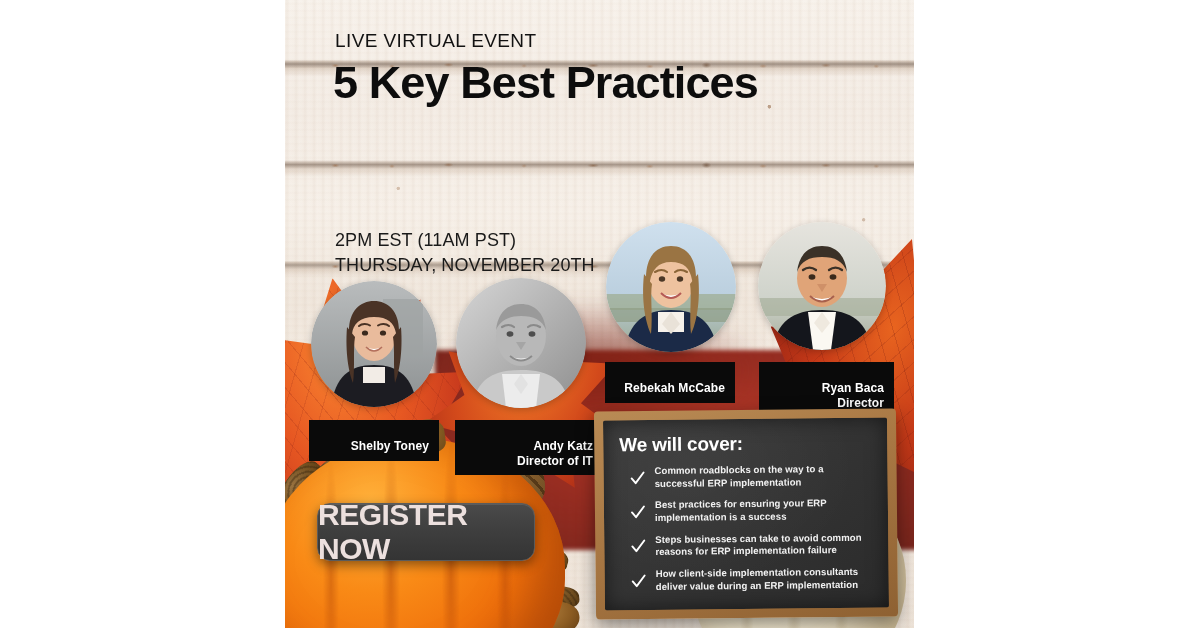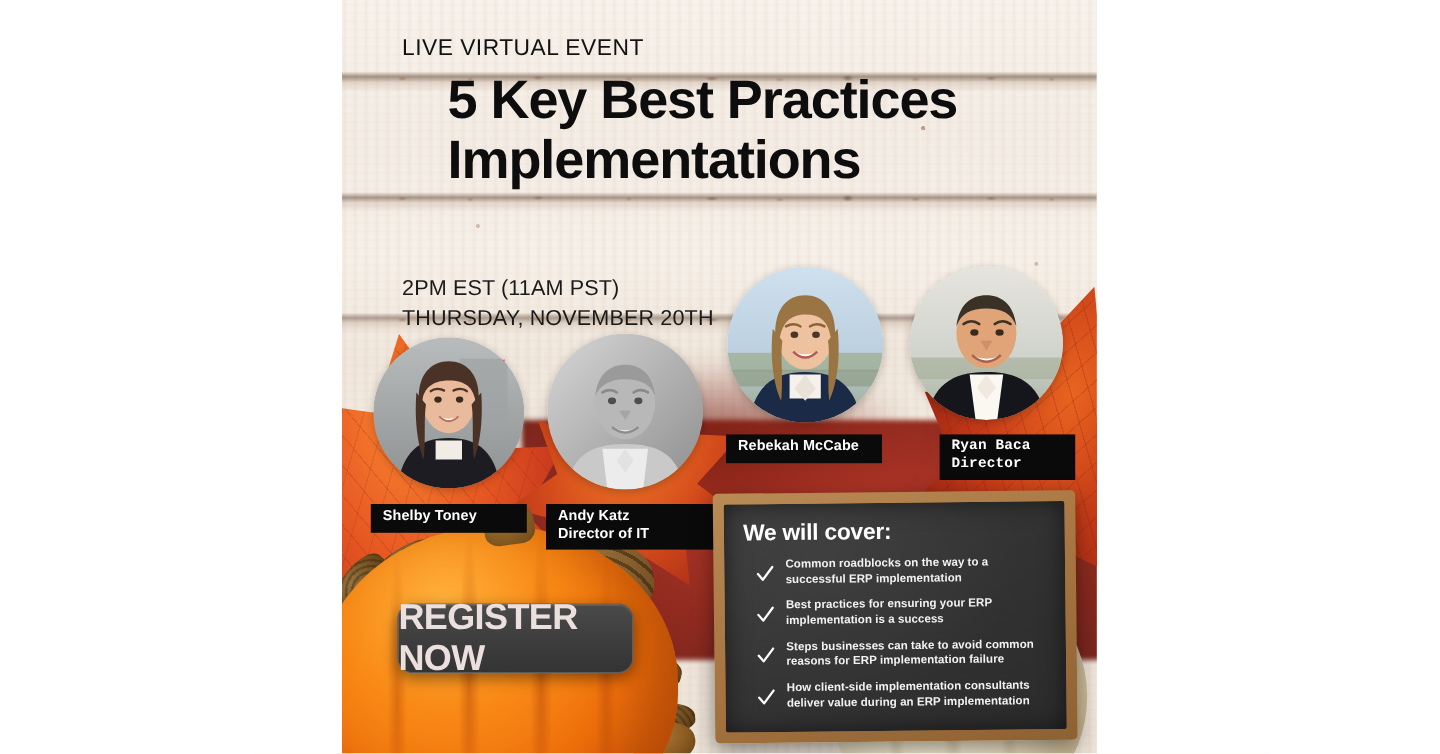--- a/index.html
+++ b/index.html
@@ -251,21 +251,21 @@
   .headline {
     position: absolute;
     left: 48px; top: 58px;
     width: 520px;
     font-size: 45px;
     line-height: 1.12;
     font-weight: 700;
     letter-spacing: -.9px;
     color: #0d0d0d;
   }
-  .headline .hl-line { display: block; white-space: nowrap; margin-left: 40px; }
+  .headline .hl-line { display: block; white-space: nowrap; }
 
   .datetime {
     position: absolute;
     left: 50px; top: 228px;
     font-size: 18px;
     line-height: 1.38;
     font-weight: 400;
     letter-spacing: .1px;
     color: #1a1a1a;
   }
@@ -279,41 +279,41 @@
     position: absolute;
     border-radius: 50%;
     overflow: hidden;
     box-shadow: 0 2px 7px rgba(0,0,0,.22);
   }
 
   .name-plate {
     position: absolute;
     background: #0a0a0a;
     color: #ffffff;
-    text-align: left;
+    text-align: right;
     font-weight: 700;
     font-size: 12px;
     line-height: 1.22;
-    padding: 2px 10px 7px;
+    padding: 19px 10px 7px;
     letter-spacing: .1px;
   }
   .name-plate .np-role { font-weight: 700; }
 
   
   .sp-shelby .avatar   { left: 26px;  top: 281px; width: 126px; height: 126px; }
   .sp-shelby .name-plate { left: 24px;  top: 420px; width: 130px; }
 
   .sp-andy .avatar     { left: 171px; top: 278px; width: 130px; height: 130px; }
   .sp-andy .name-plate { left: 170px; top: 420px; width: 148px; }
 
   .sp-rebekah .avatar  { left: 321px; top: 222px; width: 130px; height: 130px; }
   .sp-rebekah .name-plate { left: 320px; top: 362px; width: 130px; }
 
   .sp-ryan .avatar     { left: 473px; top: 222px; width: 128px; height: 128px; }
-  .sp-ryan .name-plate { left: 498px; top: 362px; width: 113px; font-family: Liberation Mono, monospace; }
+  .sp-ryan .name-plate { left: 474px; top: 362px; width: 135px; }
 
   
   .chalkboard {
     position: absolute;
     left: 310px; top: 410px;
     width: 302px; height: 208px;
     background: linear-gradient(160deg, #b98b55 0%, #a87743 45%, #8e6132 100%);
     border-radius: 4px;
     padding: 9px;
     box-shadow: 0 6px 18px rgba(0,0,0,.45);
@@ -353,22 +353,22 @@
     color: #f2f2f2;
     font-size: 9.6px;
     font-weight: 700;
     line-height: 1.32;
     letter-spacing: .05px;
   }
 
   
   .register-btn {
     position: absolute;
-    left: 46px; top: 503px;
-    width: 197px; height: 58px;
+    left: 32px; top: 503px;
+    width: 218px; height: 58px;
     background: linear-gradient(180deg, #4a4a4a 0%, #3e3e3e 50%, #343434 100%);
     border: 1px solid #5b5b5b;
     border-radius: 13px;
     display: flex;
     align-items: center;
     justify-content: center;
     box-shadow: 0 4px 12px rgba(0,0,0,.45), inset 0 1px 0 rgba(255,255,255,.10);
     cursor: pointer;
   }
   .register-btn .btn-label {
@@ -417,21 +417,20 @@
 
     <div class="pumpkin"></div>
     <div class="pumpkin-stem"></div>
     <div class="gourd"></div>
   </div>
 
   <div class="eyebrow">LIVE VIRTUAL EVENT</div>
 
   <h1 class="headline">
     <span class="hl-line">5 Key Best Practices</span>
-    <span class="hl-line">Implementations</span>
   </h1>
 
   <div class="datetime">
     <span class="dt-time">2PM EST (11AM PST)</span>
     <span class="dt-date">THURSDAY, NOVEMBER 20TH</span>
   </div>
 
   <div class="speaker sp-shelby">
     <div class="avatar">
       <svg viewBox="0 0 126 126" width="126" height="126" aria-hidden="true">

